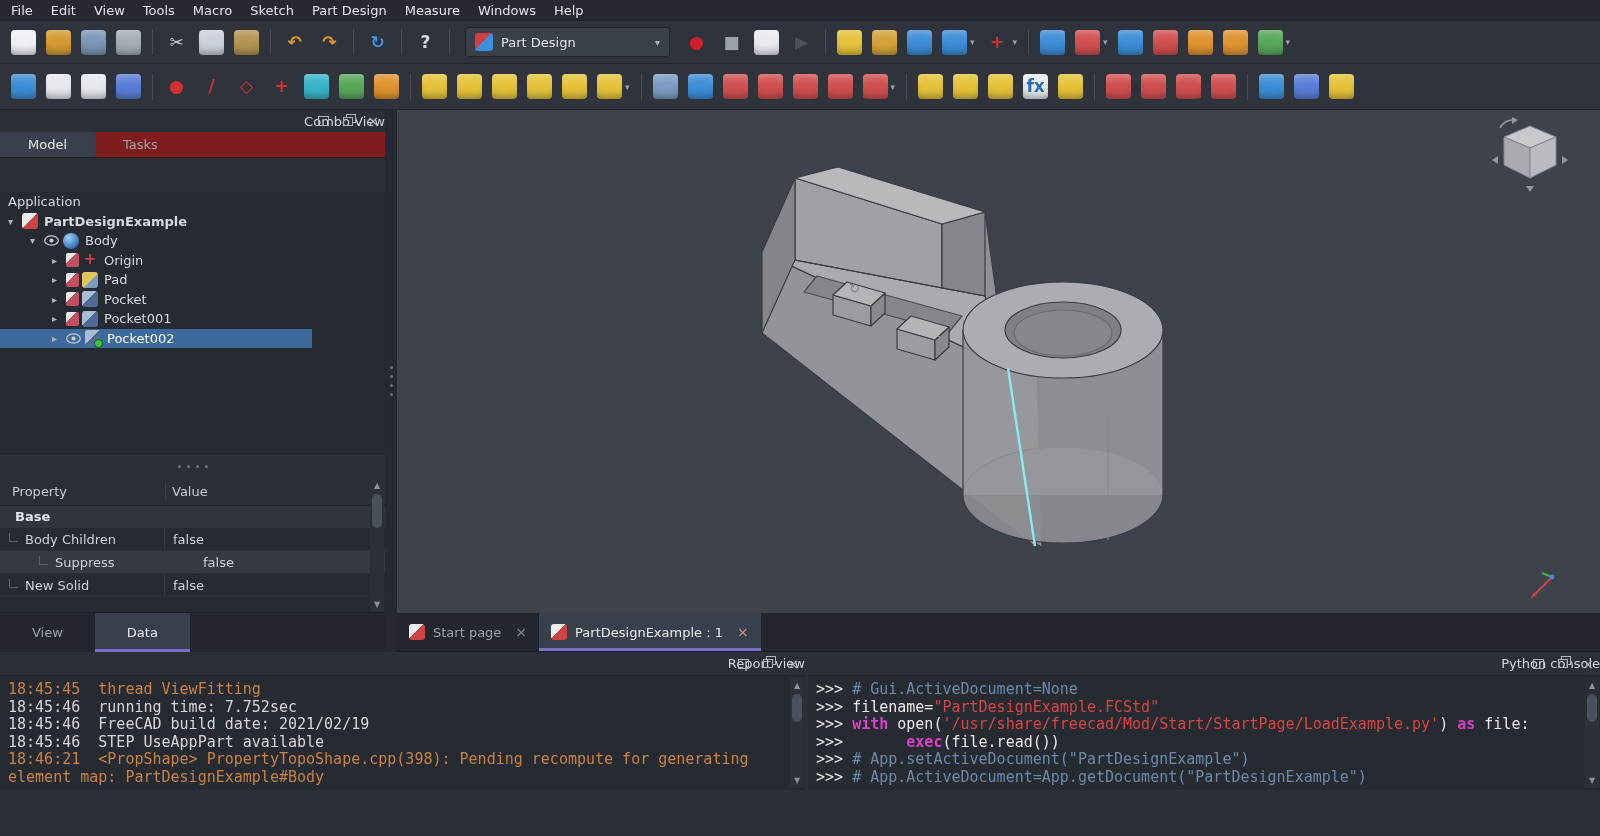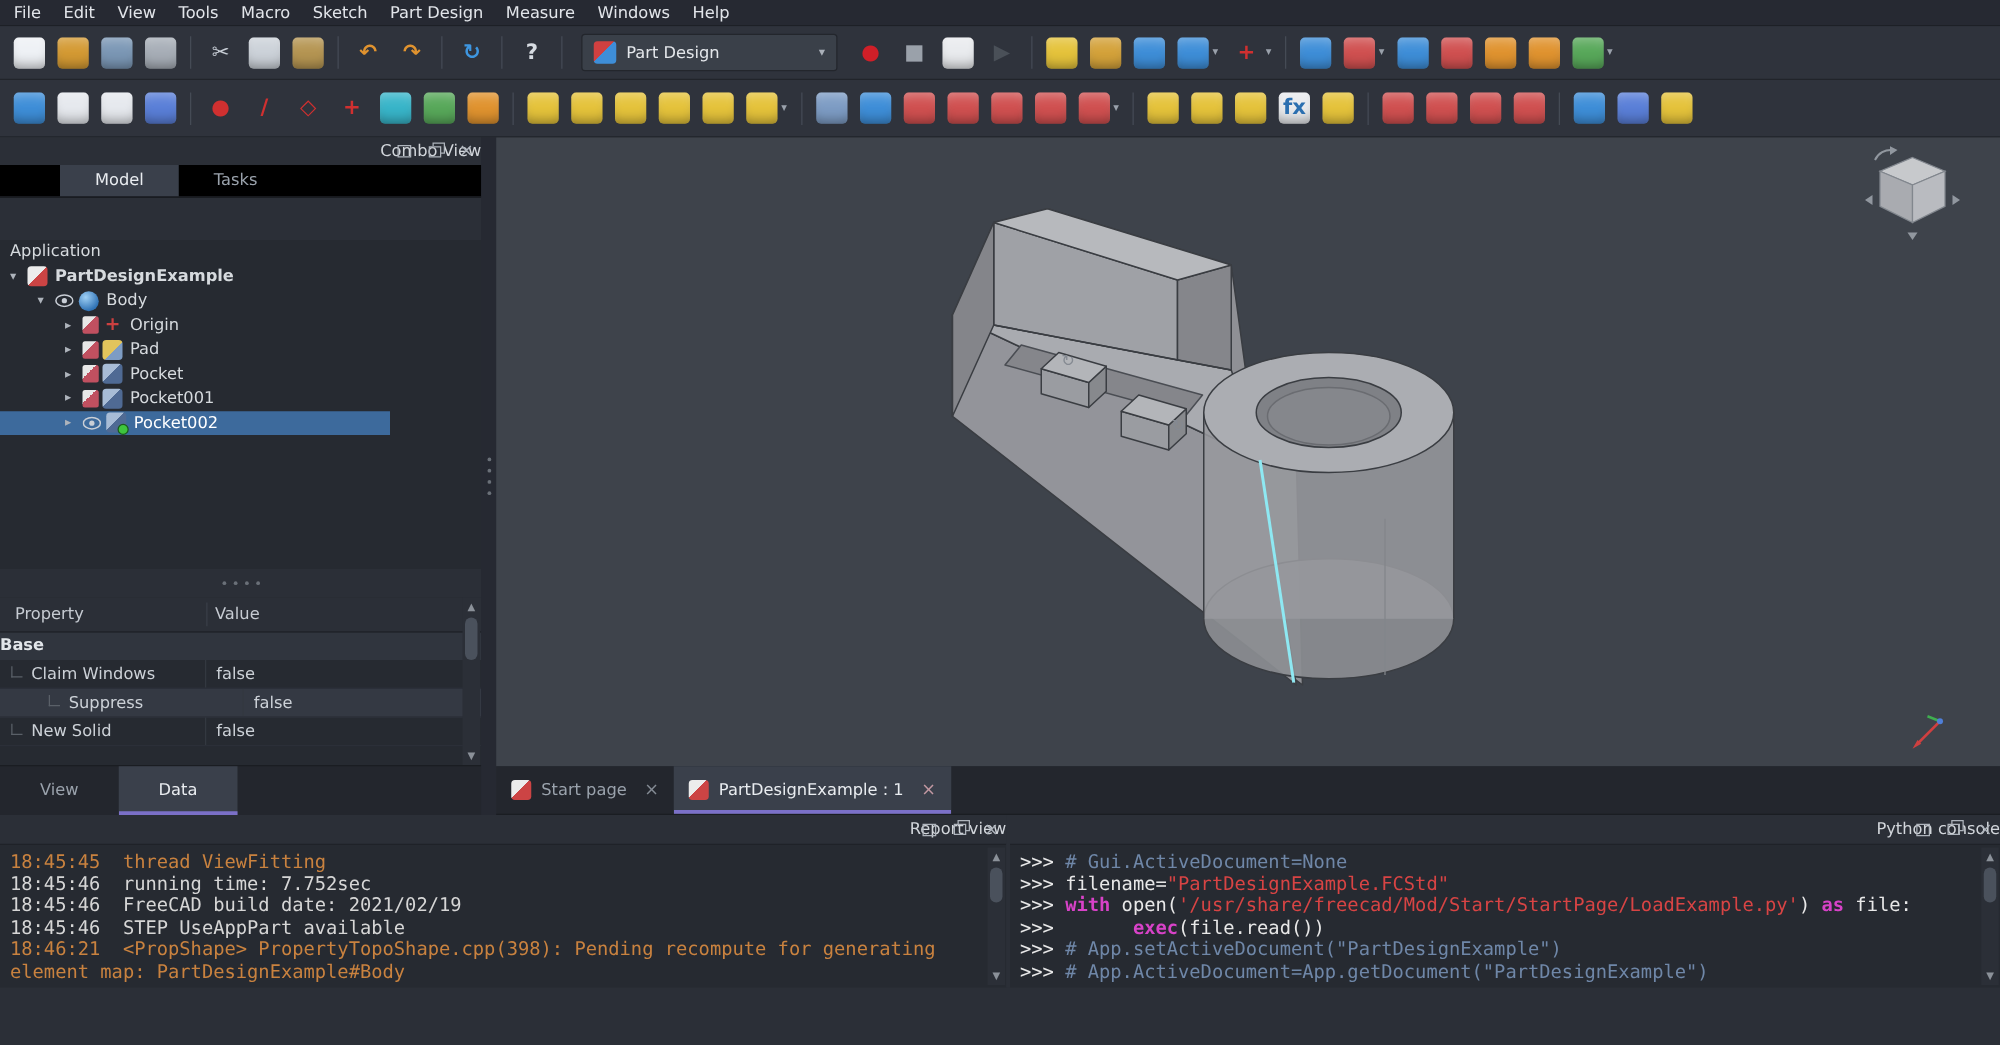--- a/index.html
+++ b/index.html
@@ -26,21 +26,21 @@
   .wb-label{flex:1;color:#e4e7eb;}
   .wb-chev{font-size:10px;color:#aab0b9;}
 
   
   #combo-view{position:absolute;left:0;top:110px;width:385px;height:542px;background:#2b2f37;}
   .panel-header{height:22px;position:relative;display:flex;align-items:center;justify-content:flex-end;background:#2b2f37;color:#d2d6db;}
   .panel-btns{position:absolute;right:5px;top:0;height:100%;display:flex;align-items:center;gap:11px;}
   .pbtn{width:14px;height:13px;display:flex;align-items:center;justify-content:center;color:#aeb4bc;font-size:14px;line-height:1;}
   .pbtn-dock::before{content:"";width:9px;height:8px;border:1px solid #aeb4bc;}
   .pbtn-float::before{content:"";width:8px;height:7px;border:1px solid #aeb4bc;box-shadow:3px -3px 0 -1px #2b2f37,3px -3px 0 0 #aeb4bc;}
-  .cv-tabs{position:absolute;top:22px;left:0;right:0;height:26px;display:flex;background:#000000;border-bottom:1px solid #1f2228;padding-left:48px;}
+  .cv-tabs{position:absolute;top:22px;left:0;right:0;height:26px;display:flex;background:#7f1d1d;border-bottom:1px solid #1f2228;}
   .cv-tab{padding:0 28px;display:flex;align-items:center;color:#9aa2ac;}
   .cv-tab.active{background:#3a404b;color:#e9ecf0;}
   .col-hdr{position:absolute;top:48px;left:0;right:0;height:34px;background:#2b2f37;border-bottom:1px solid #1f2228;color:#c6cbd2;}
   .col-hdr span{position:absolute;top:9px;}
   .colh-1{left:12px;}
   .colh-2{left:210px;}
   .col-hdr::after{content:"";position:absolute;left:203px;top:5px;bottom:5px;width:1px;background:#3a3f48;}
   #tree{position:absolute;top:82px;left:0;right:0;height:263px;background:#262a31;overflow:hidden;}
   .tree-row{display:flex;align-items:center;height:19.5px;color:#d6dade;}
   .tree-row.selected{background:#3d6a9c;width:312px;color:#ffffff;}
@@ -59,21 +59,21 @@
   .tree-label.bold{font-weight:bold;}
   .splitter-h{position:absolute;top:345px;left:0;right:0;height:23px;background:#2b2f37;display:flex;align-items:center;justify-content:center;gap:6px;}
   .splitter-h i, .vdots i{width:3px;height:3px;border-radius:50%;background:#6a7078;display:block;}
   
   #props{position:absolute;top:368px;left:0;right:0;height:134px;background:#262a31;}
   .props-hdr{position:relative;height:28px;background:#2b2f37;border-bottom:1px solid #1f2228;color:#c6cbd2;}
   .props-hdr span{position:absolute;top:6px;}
   .ph-1{left:12px;}
   .ph-2{left:172px;}
   .props-hdr::after{content:"";position:absolute;left:165px;top:4px;bottom:4px;width:1px;background:#3a3f48;}
-  .prop-group{height:22px;line-height:22px;padding-left:0;background:#30353e;font-weight:bold;color:#e2e6ea;}
+  .prop-group{height:22px;line-height:22px;padding-left:15px;background:#30353e;font-weight:bold;color:#e2e6ea;}
   .prop-row{display:flex;height:23px;align-items:center;border-bottom:1px solid #2b2f38;color:#ccd1d7;}
   .prop-row.hl{background:#343943;padding-left:30px;}
   .prop-name{width:165px;border-right:1px solid #333840;display:flex;align-items:center;height:100%;}
   .prop-branch{display:inline-block;width:9px;height:9px;border-left:1px solid #5a6068;border-bottom:1px solid #5a6068;margin:0 7px 4px 9px;}
   .prop-value{padding-left:8px;}
   .vscroll{position:absolute;top:0;right:1px;bottom:0;width:14px;background:#2b2f37;}
   .sb-arrow{position:absolute;left:0;width:14px;text-align:center;font-size:8px;color:#8b9199;}
   .sb-arrow.up{top:3px;} .sb-arrow.down{bottom:3px;}
   .sb-thumb{position:absolute;left:2px;width:10px;border-radius:5px;background:#4a515c;}
   
@@ -464,21 +464,21 @@
     <div id="props">
       <div class="props-hdr">
         <span class="ph-1">Property</span>
         <span class="ph-2">Value</span>
       </div>
       <div id="prop-rows">
           <div class="prop-group">Base</div>
           <div class="prop-row">
             <span class="prop-name">
               <span class="prop-branch"></span>
-              <span>Claim Windows</span>
+              <span>Body Children</span>
             </span>
             <span class="prop-value">false</span>
           </div>
           <div class="prop-row hl">
             <span class="prop-name">
               <span class="prop-branch"></span>
               <span>Suppress</span>
             </span>
             <span class="prop-value">false</span>
           </div>

